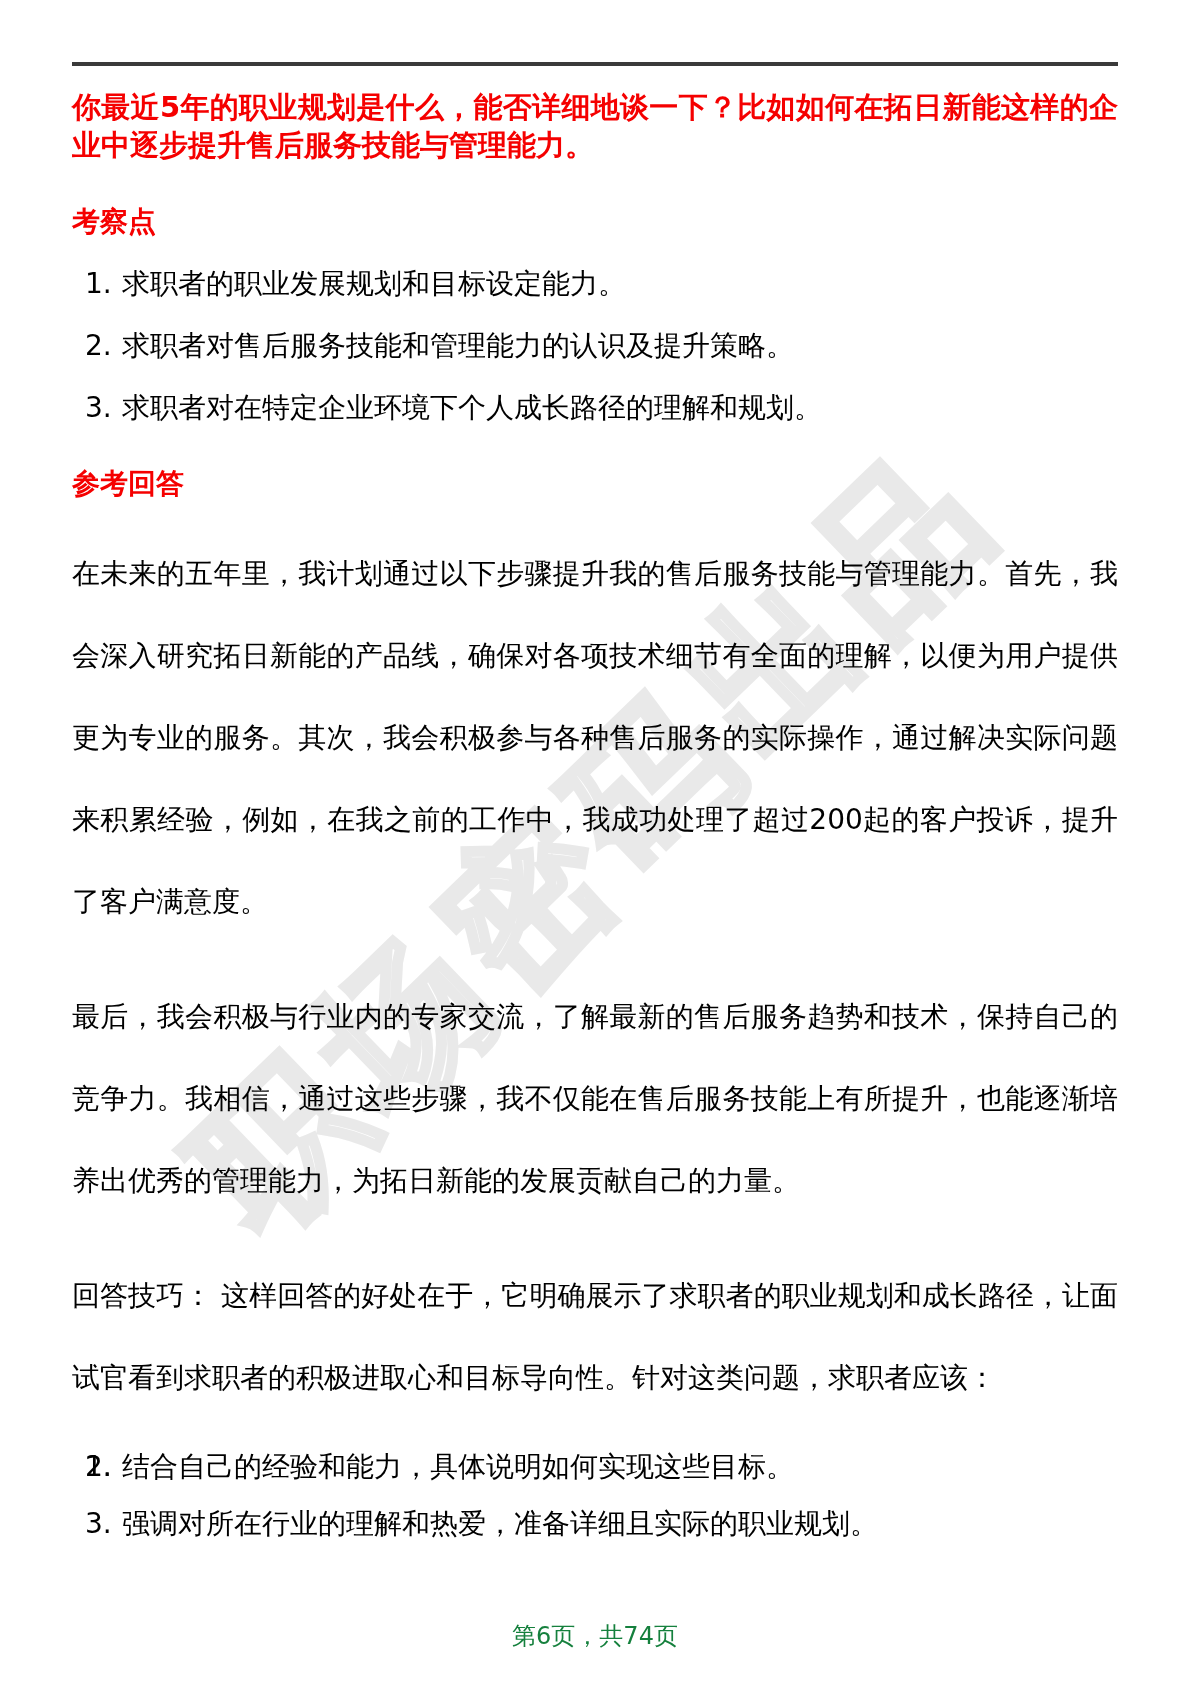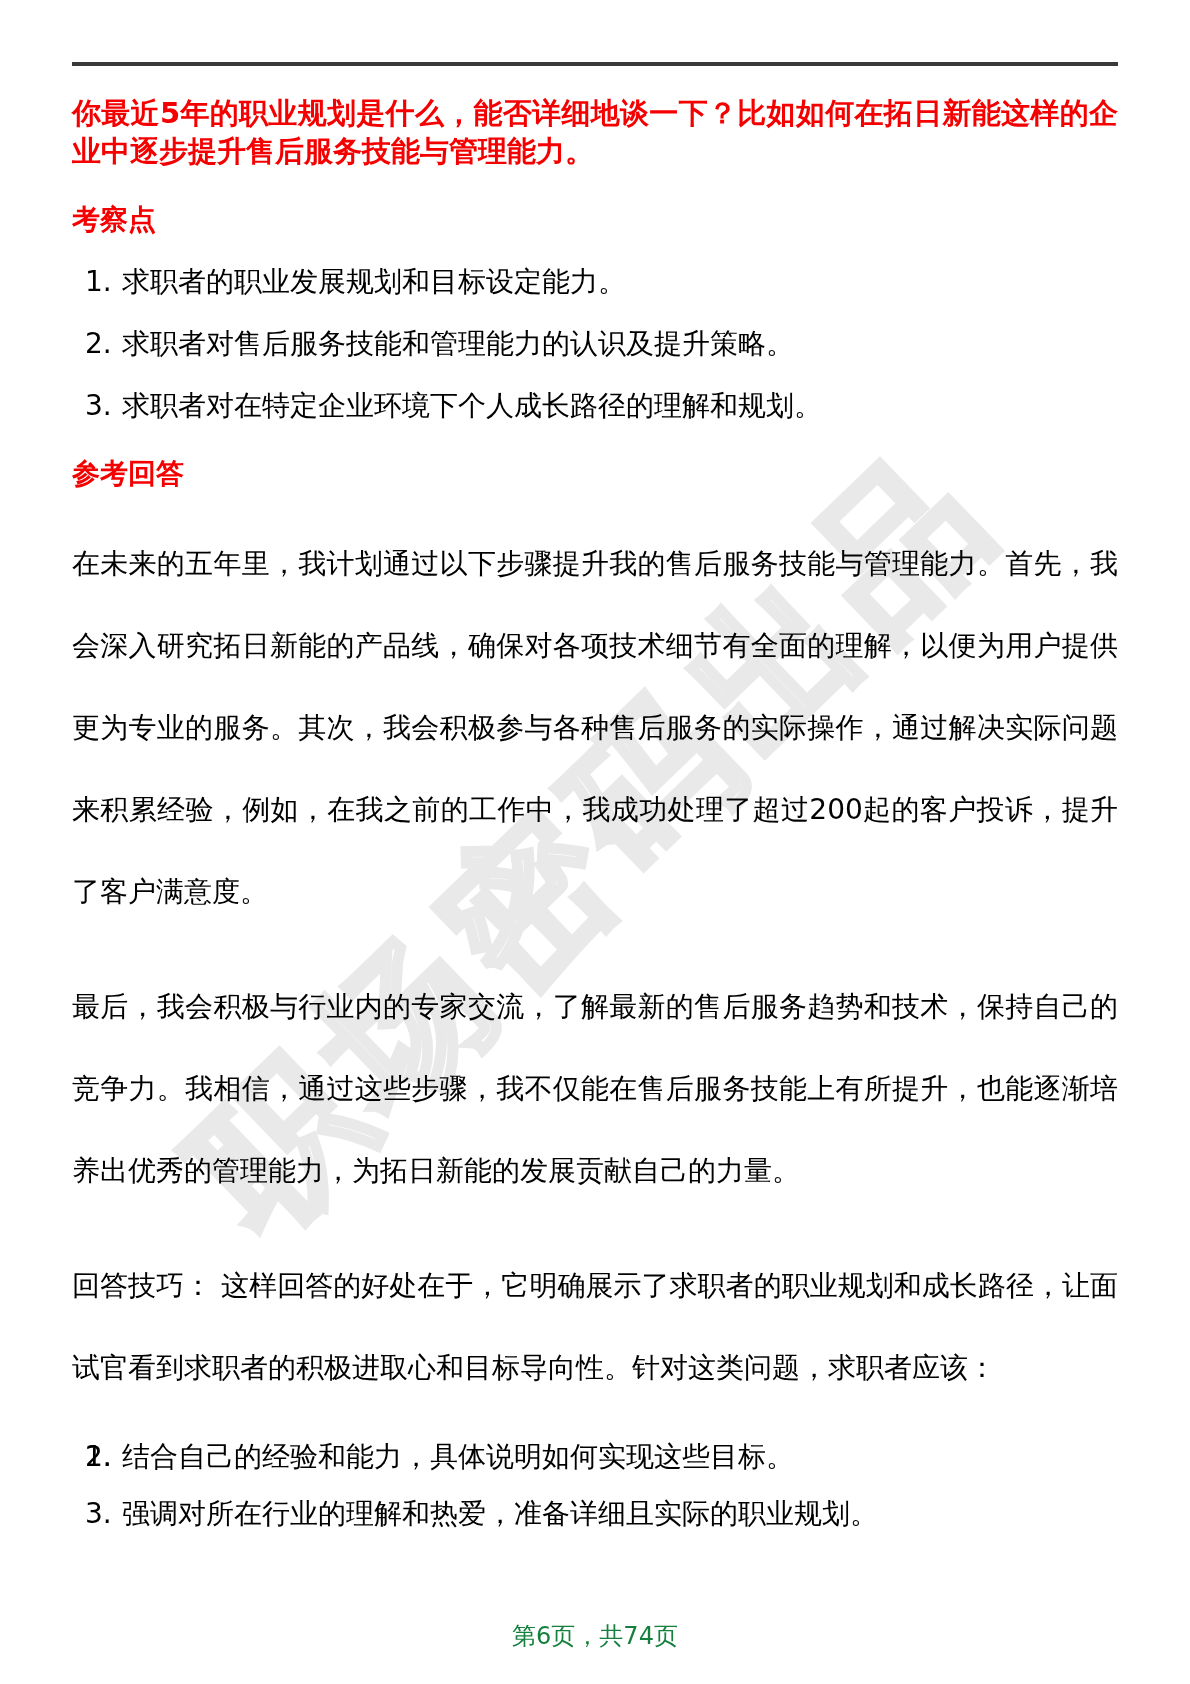--- a/index.html
+++ b/index.html
@@ -44,29 +44,29 @@
     color: #000000;
   }
   .divider {
     margin-top: 62px;
     height: 4px;
     background: #3a3a3a;
     border: none;
     width: 100%;
   }
   .question-title {
-    margin-top: 28px;
+    margin-top: 22px;
     font-size: 29px;
     line-height: 38px;
     font-weight: 700;
     text-align: justify;
   }
   .red { color: #f50000; }
   .section-heading {
-    margin-top: 32px;
+    margin-top: 40px;
     font-size: 28px;
     line-height: 36px;
     font-weight: 700;
   }
   .num-list {
     margin-top: 26px;
   }
   .num-item {
     position: relative;
     padding-left: 50px;

